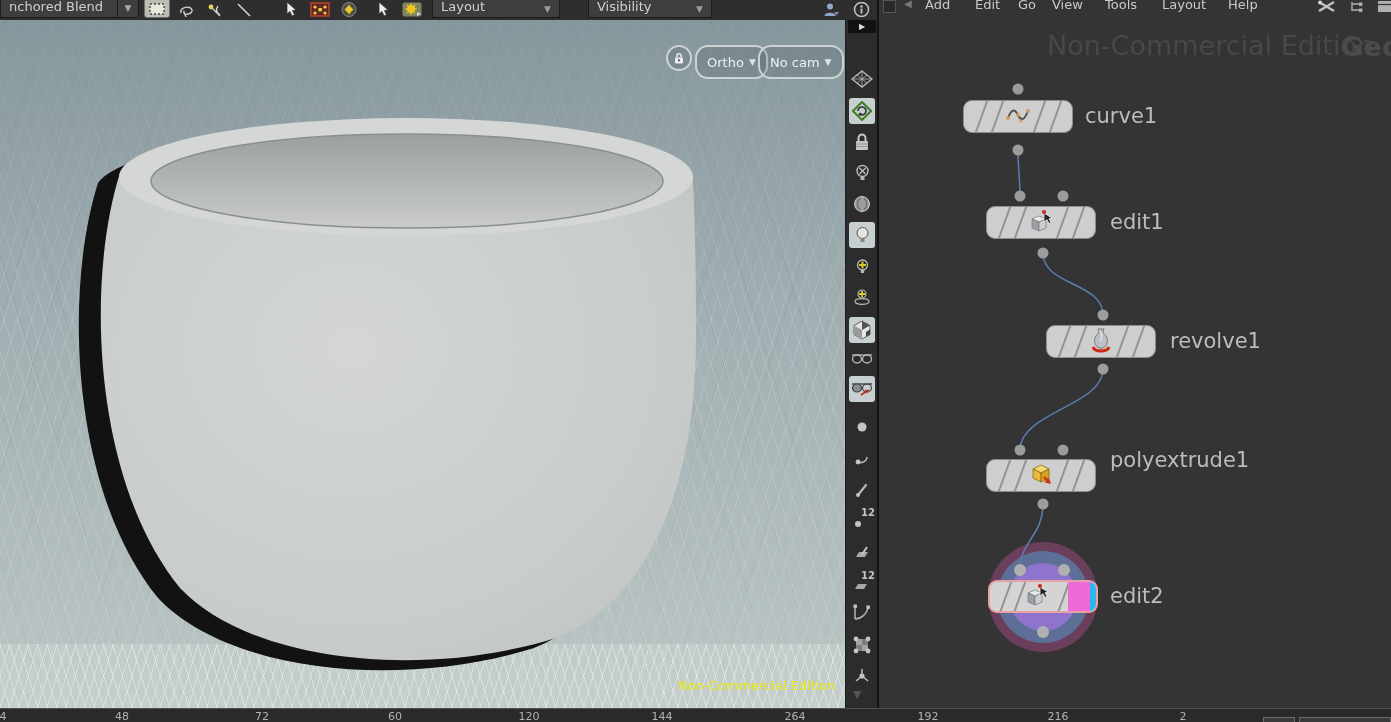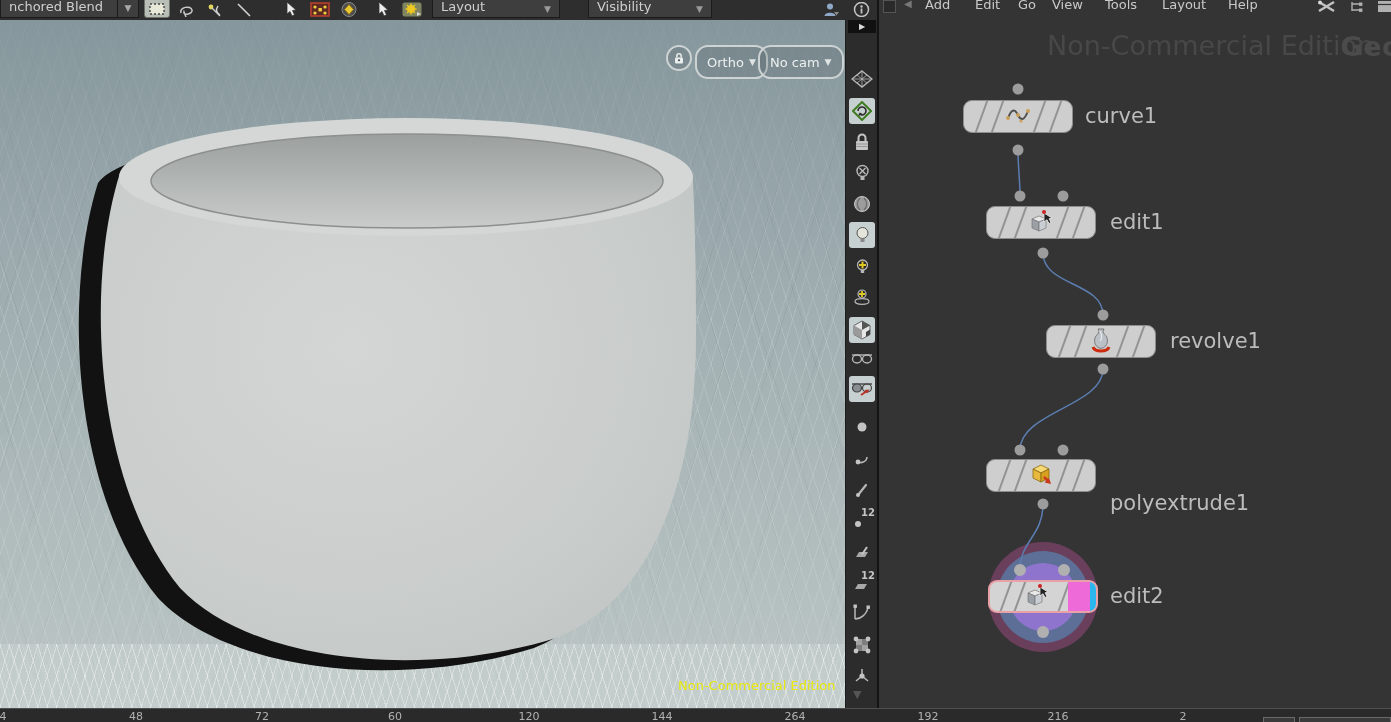--- a/index.html
+++ b/index.html
@@ -473,21 +473,21 @@
     <span class="ni">
       <svg width="26" height="26">
           <polygon points="5,8 13,4 21,8 13,12" fill="#f6d875" stroke="#8a6a10" stroke-width="0.8"></polygon>
           <polygon points="5,8 13,12 13,21 5,17" fill="#e8b93e" stroke="#8a6a10" stroke-width="0.8"></polygon>
           <polygon points="21,8 13,12 13,21 21,17" fill="#d9a01f" stroke="#8a6a10" stroke-width="0.8"></polygon>
           <path d="M16 16 L21 21" stroke="#c93a1c" stroke-width="2.5"></path>
           <polygon points="23,23 16.5,21.5 21,16.8" fill="#c93a1c"></polygon>
         </svg>
     </span>
   </div>
-  <span class="nlabel" style="left:231px;top:504px;">polyextrude1</span>
+  <span class="nlabel" style="left:231px;top:461px;">polyextrude1</span>
 
   <div class="node selected" style="left:109px;top:580px;">
     <i class="sl" style="left:14px;"></i>
       <i class="sl" style="left:28px;"></i>
       <i class="sl" style="left:72px;"></i>
     <div class="flag" style="left:78px;width:22px;background:#ee6ad8;"></div>
     <div class="flag" style="left:100px;right:0;background:#2bb7ee;"></div>
     <span class="ni" style="left:44%;">
       <svg width="26" height="26">
           <polygon points="4,11 11,8 18,11 11,14" fill="#e8e8e8" stroke="#777" stroke-width="0.7"></polygon>
@@ -496,21 +496,21 @@
           <polygon points="16,5 16,14 19,11.7 21,15.5 23,14.4 21,10.8 24,10" fill="#222" stroke="#eee" stroke-width="0.8"></polygon>
           <circle cx="16" cy="4" r="2" fill="#cc2222"></circle>
         </svg>
     </span>
   </div>
   <span class="nlabel" style="left:231px;top:597px;">edit2</span>
 </div>
 
 <div class="timeline">
   <span class="tick" style="left:3px;">4</span>
-  <span class="tick" style="left:136px;">48</span>
+  <span class="tick" style="left:122px;">48</span>
   <span class="tick" style="left:262px;text-align:right;">72</span>
   <span class="tick" style="left:395px;">60</span>
   <span class="tick" style="left:529px;">120</span>
   <span class="tick" style="left:662px;">144</span>
   <span class="tick" style="left:795px;">264</span>
   <span class="tick" style="left:928px;">192</span>
   <span class="tick" style="left:1058px;">216</span>
   <span class="tick" style="left:1183px;">2</span>
   <div class="range-box" style="left:1263px;width:32px;"></div>
   <div class="range-box" style="left:1299px;width:92px;"></div>

